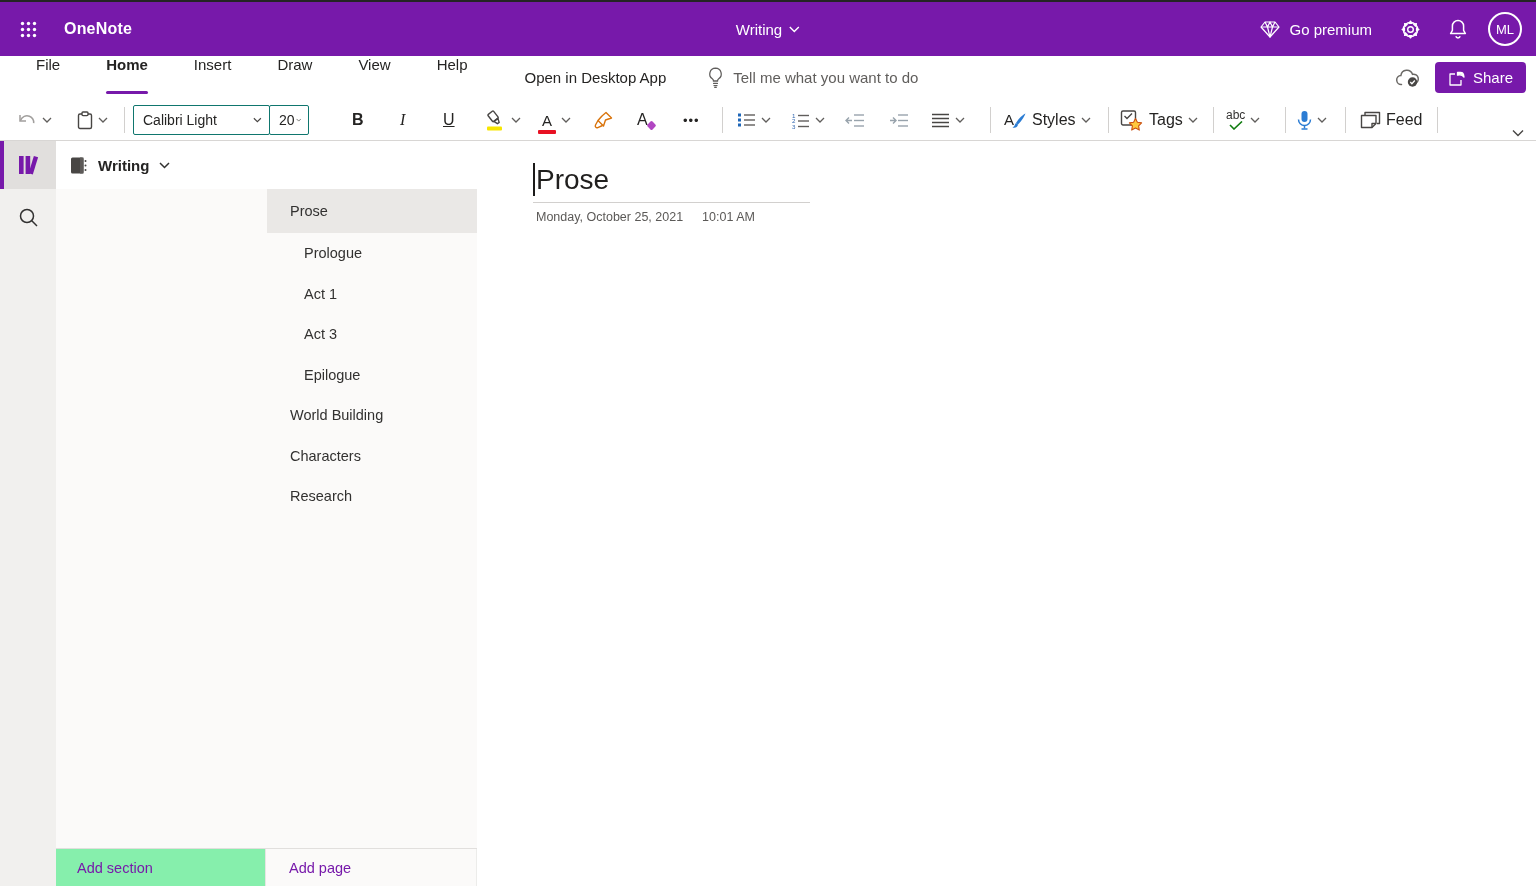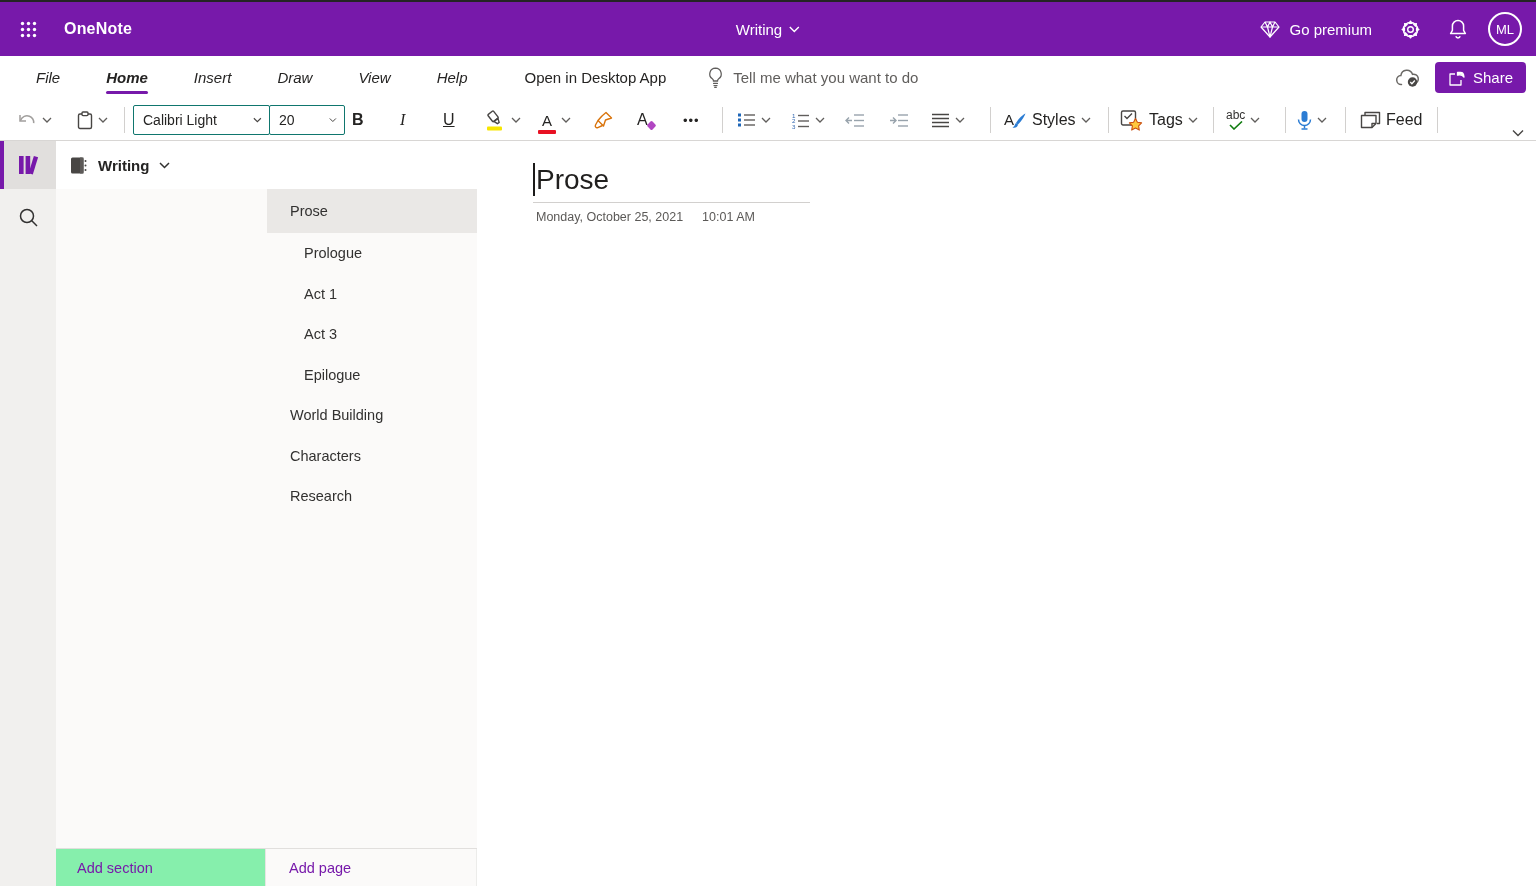--- a/index.html
+++ b/index.html
@@ -16,21 +16,21 @@
   .waffle svg { display:block; }
   .appname { font-size:16px; font-weight:bold; letter-spacing:.2px; margin-left:8px; }
   .nb-switcher { position:absolute; left:50%; transform:translateX(-50%); display:flex; align-items:center; gap:7px; font-size:15px; cursor:pointer; }
   .topbar-right { position:absolute; right:0; top:0; height:54px; display:flex; align-items:center; gap:0; }
   .premium { display:flex; align-items:center; gap:9px; font-size:15px; padding:0 14px; height:100%; cursor:pointer; }
   .tb-iconbtn { width:48px; height:54px; display:flex; align-items:center; justify-content:center; cursor:pointer; }
   .avatar { width:34px; height:34px; border-radius:50%; border:2px solid #fff; display:flex; align-items:center; justify-content:center; font-size:13px; margin:0 14px 0 6px; cursor:pointer; }
 
   
   .menubar { left:0; top:56px; width:1536px; height:43px; background:#fff; display:flex; align-items:center; font-size:15px; color:#252423; }
-  .mtab { position:relative; height:100%; display:flex; align-items:center; padding:0 23px; cursor:pointer;font-style:italic; }
+  .mtab { position:relative; height:100%; display:flex; align-items:flex-start; padding:0 23px; cursor:pointer; }
   .mtab.active { font-weight:bold; }
   .mtab.active::after { content:""; position:absolute; left:23px; right:23px; bottom:5px; height:3px; background:#7719aa; border-radius:2px; }
   .open-desktop { margin-left:34px; cursor:pointer; }
   .tellme { display:flex; align-items:center; gap:10px; margin-left:42px; color:#605e5c; cursor:pointer; }
   .menubar-right { position:absolute; right:10px; top:56px; height:43px; display:flex; align-items:center; gap:12px; }
   .saved-cloud { width:30px; height:30px; display:flex; align-items:center; justify-content:center; cursor:pointer; }
   .share-btn { height:31px; background:#7719aa; color:#fff; border:none; border-radius:4px; display:flex; align-items:center; gap:8px; padding:0 13px; font-size:15px; font-family:inherit; cursor:pointer; }
 
   
   .ribbon { left:0; top:99px; width:1536px; height:42px; background:#fff; border-bottom:1px solid #d8d6d4; }
@@ -220,21 +220,21 @@
   </div>
 
   <div class="rb-divider" style="left:124px"></div>
 
   <div class="combo" style="left:133px; width:137px">
     <input readonly="" value="Calibri Light" style="">
     <svg class="chev" width="10" height="6" viewBox="0 0 10 6">
         <polyline points="1,1 5,5 9,1" fill="none" stroke="#484644" stroke-width="1.3"></polyline>
       </svg>
   </div>
-  <div class="combo" style="left:269px; width:76px">
+  <div class="combo" style="left:269px; width:40px">
     <input readonly="" value="20" style="">
     <svg class="chev" width="10" height="6" viewBox="0 0 10 6">
         <polyline points="1,1 5,5 9,1" fill="none" stroke="#484644" stroke-width="1.3"></polyline>
       </svg>
   </div>
 
   <div class="rb txtbtn bold-b" style="left:352px">B</div>
   <div class="rb txtbtn ital-i" style="left:400px">I</div>
   <div class="rb txtbtn und-u" style="left:443px">U</div>
 

